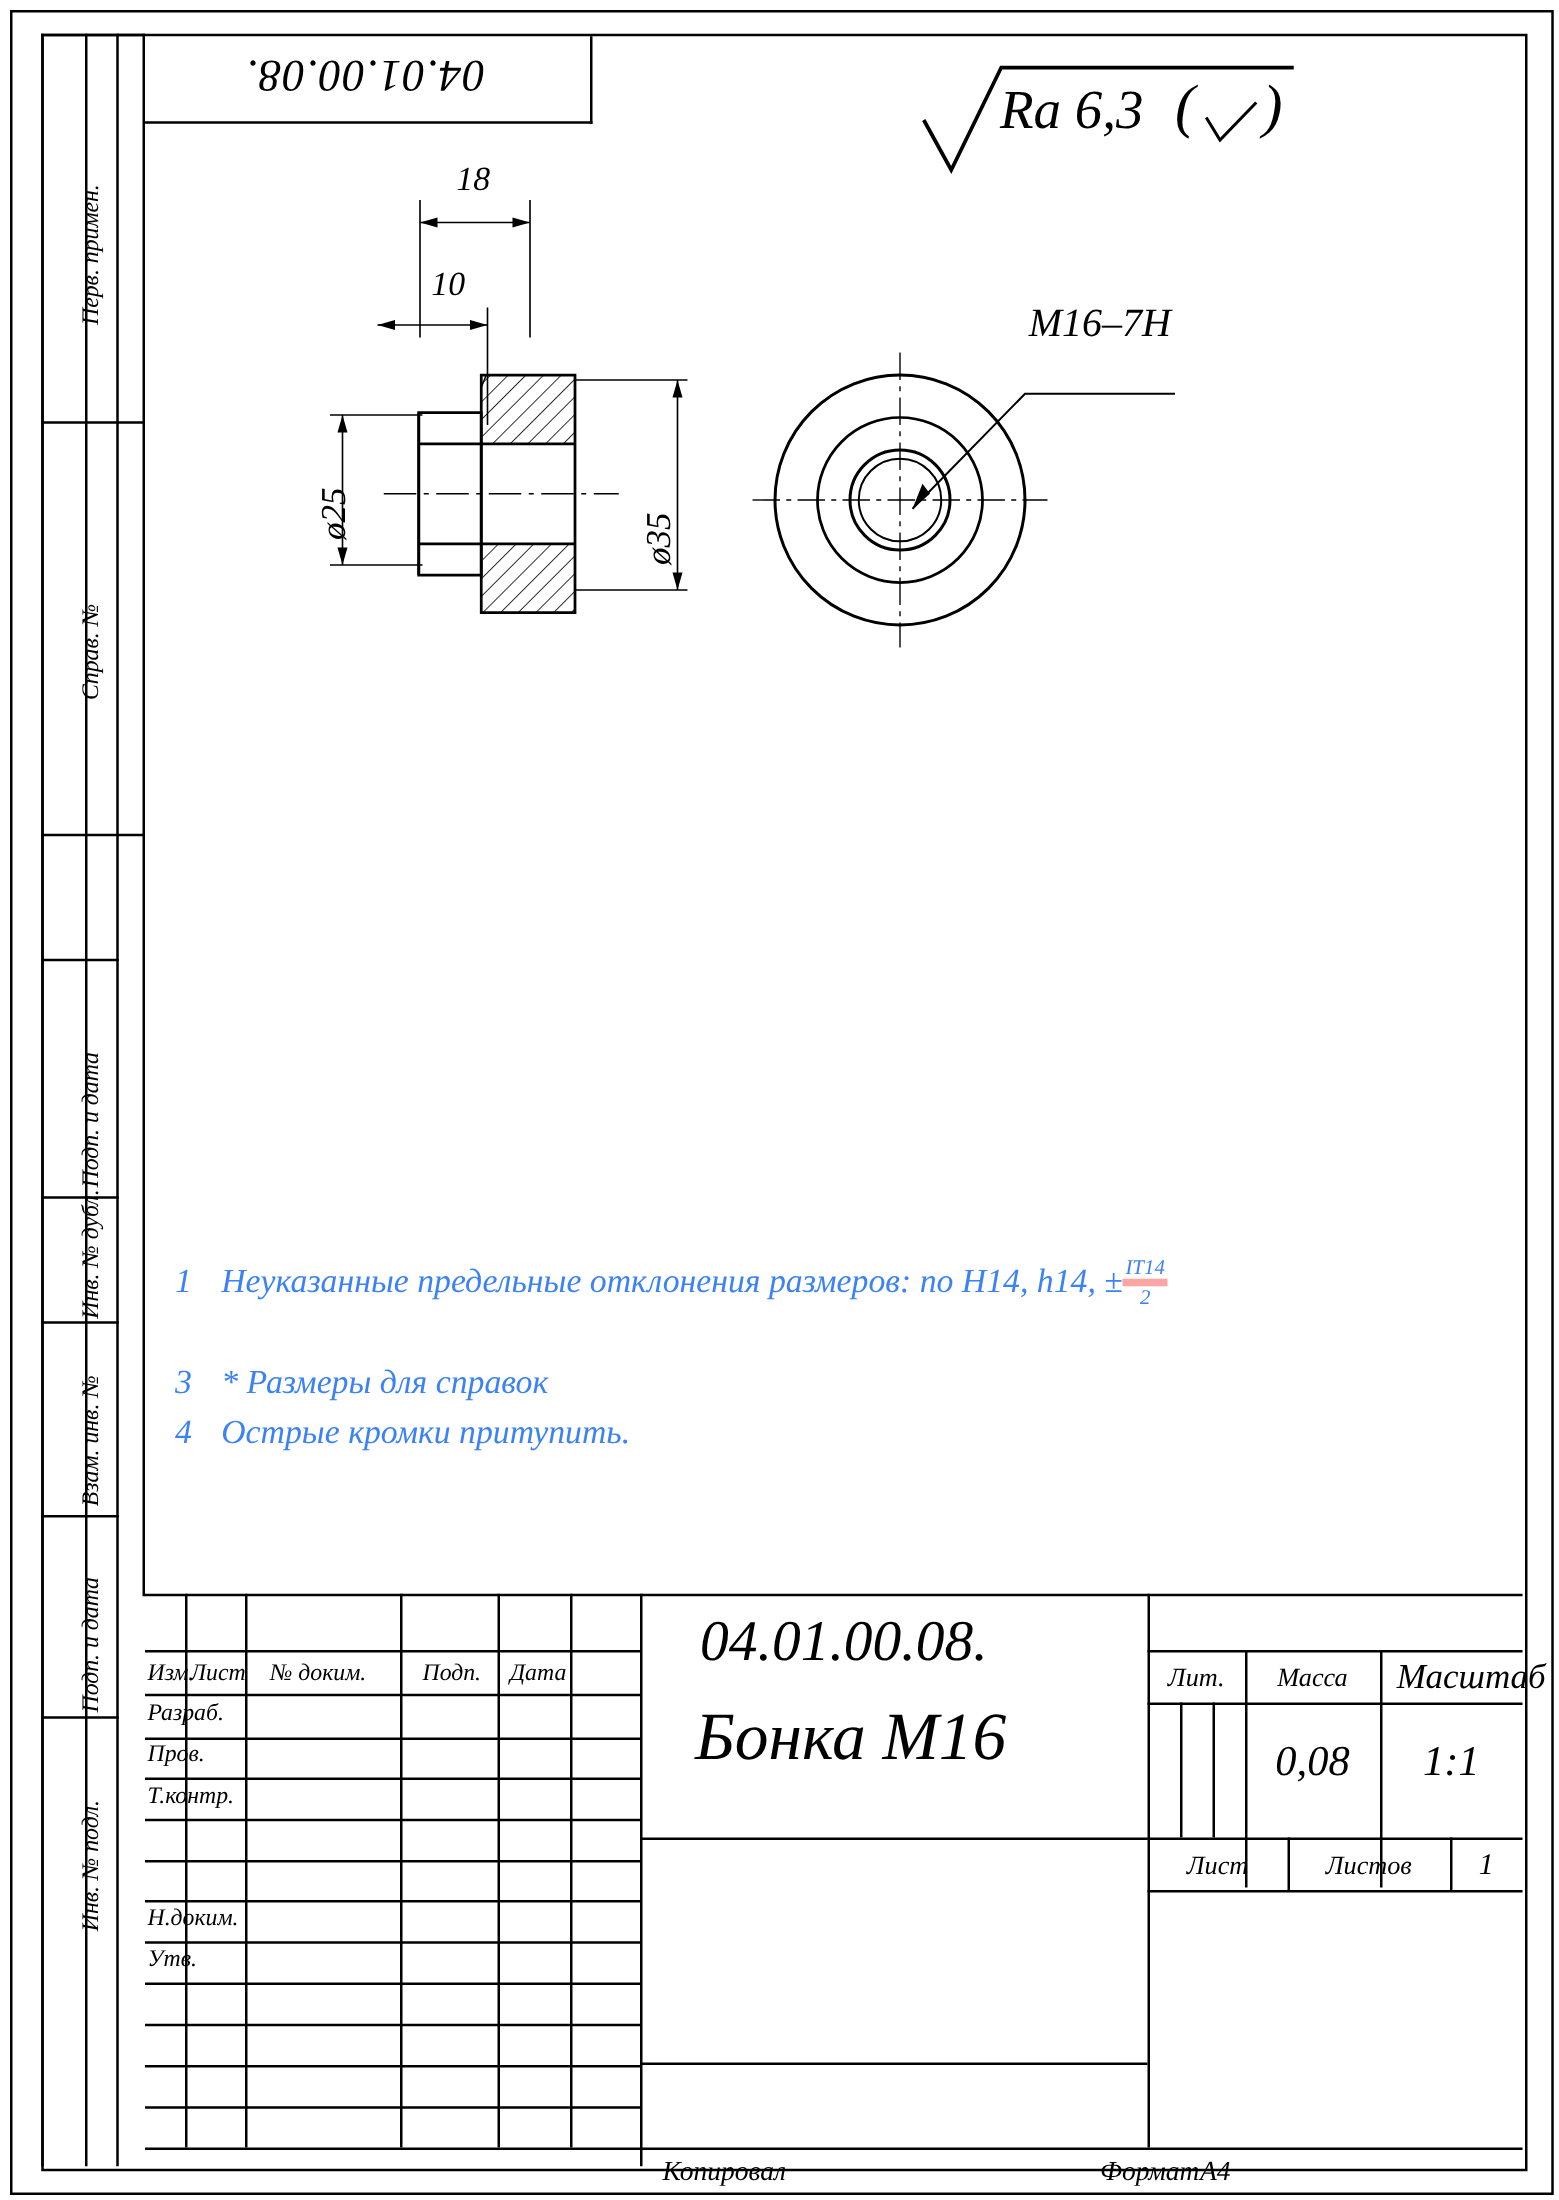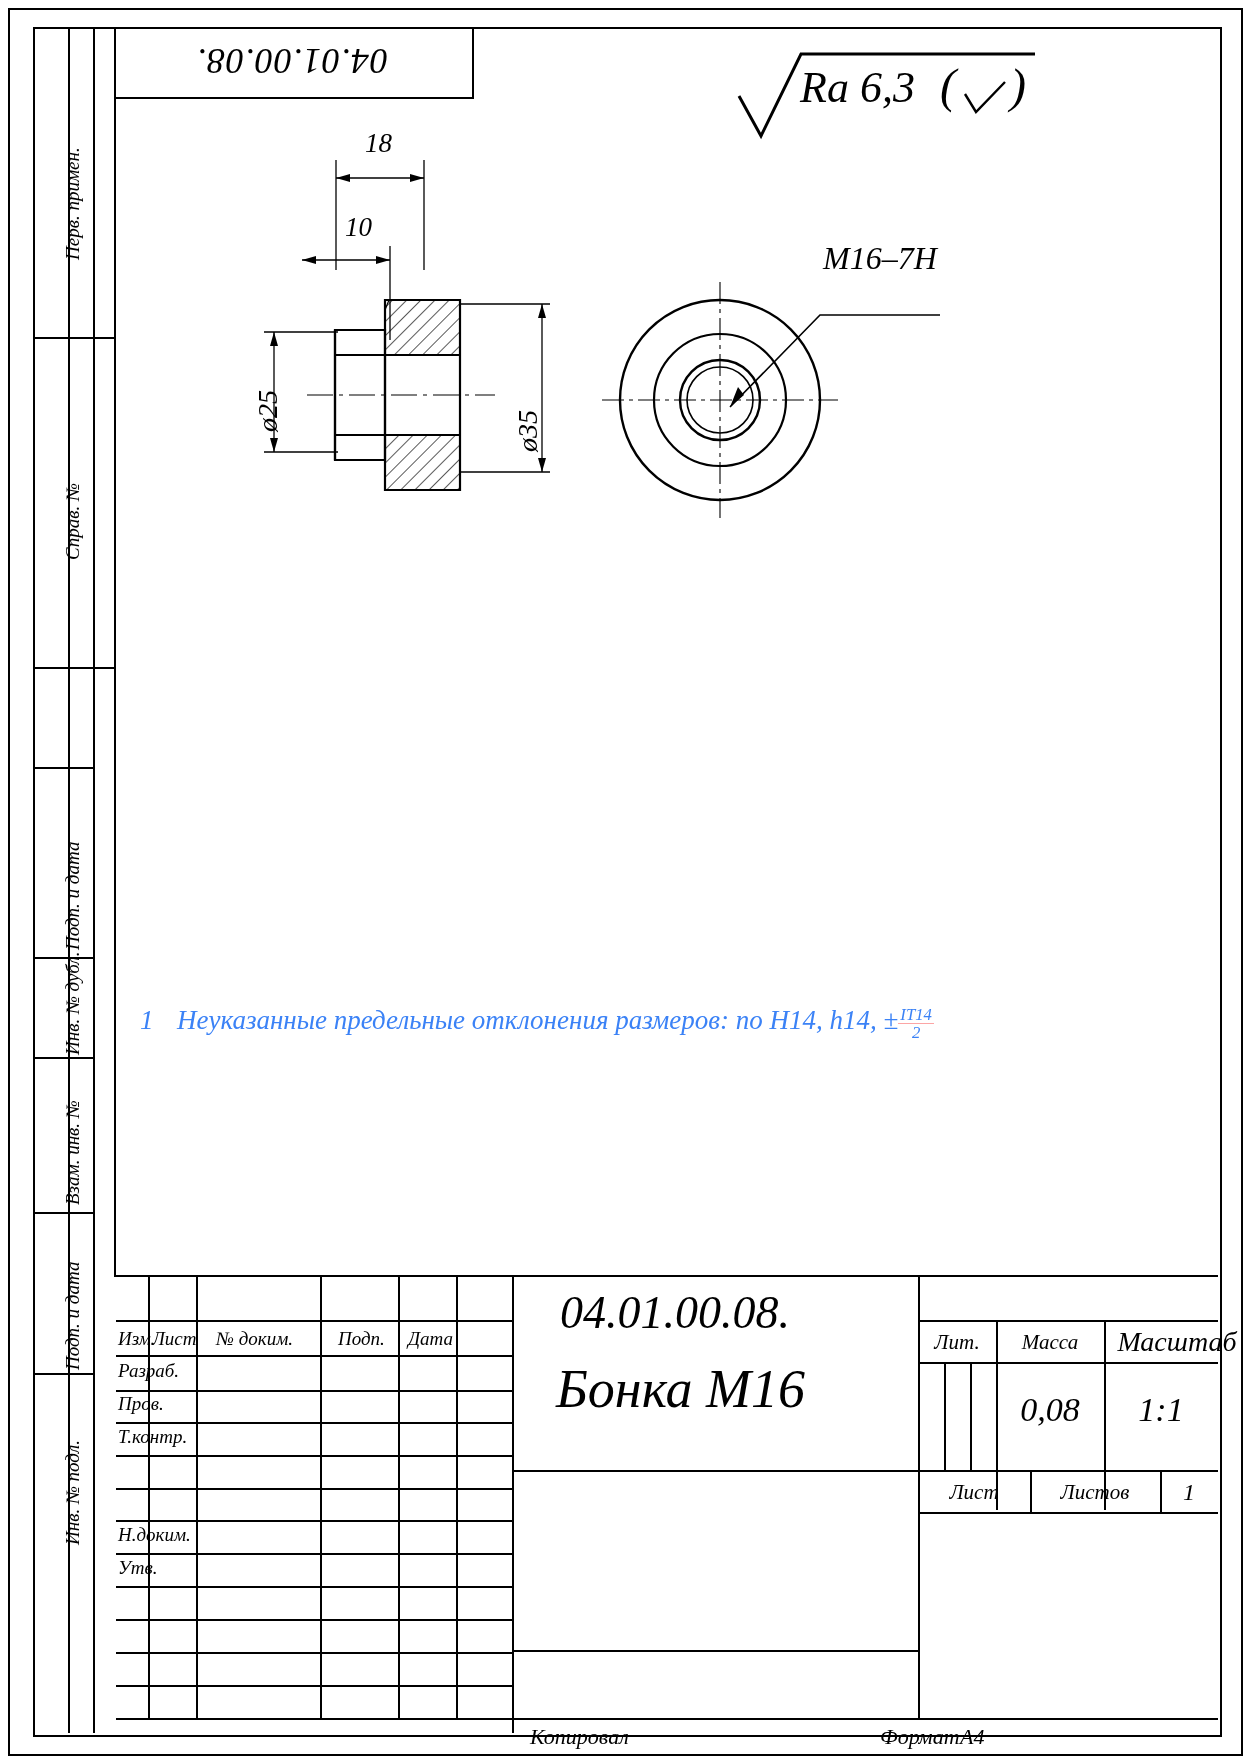--- a/index.html
+++ b/index.html
@@ -19,21 +19,21 @@
   
   #outer{left:8px;top:8px;width:1231px;height:1744px;border:2px solid #000;}
   #inner{left:33px;top:27px;width:1185px;height:1706px;border:2px solid #000;}
   .ctr{display:flex;align-items:center;justify-content:center;}
   
   svg{position:absolute;overflow:visible;}
   .hatch-a{fill:none;stroke:#000;stroke-width:1.2;}
   
   .note{position:absolute;font-style:italic;color:#3b82f6;white-space:nowrap;}
   .frac{display:inline-block;text-align:center;vertical-align:-0.55em;font-size:0.62em;line-height:1.05;}
-  .frac .num{display:block;border-bottom:1px solid #fca5a5;padding:0 2px;}
+  .frac .num{display:block;border-bottom:6px solid #fca5a5;padding:0 2px;}
   .frac .den{display:block;padding:0 2px;}
 </style>
 </head>
 <body>
 
 <div id="page">
 
   <div class="abs" id="outer"></div>
   <div class="abs" id="inner"></div>
 
@@ -169,20 +169,30 @@
       <path d="M10,122 L100,30 L220,30"></path>
     </g>
     <path d="M10,122 L24,110 L18,102 Z" fill="#000"></path>
   </svg>
   <div class="txt" style="left:823px;top:240px;font-size:32px;">M16–7H</div>
 
   <div class="note" style="left:140px;top:1005px;font-size:27px;">
     <span>1</span>
     <span style="display:inline-block;width:10px;"></span>
     <span>Неуказанные предельные отклонения размеров: по H14, h14, ±</span><span class="frac"><span class="num">IT14</span><span class="den">2</span></span>
+  </div>
+  <div class="note" style="left:140px;top:1090px;font-size:27px;">
+    <span>3</span>
+    <span style="display:inline-block;width:10px;"></span>
+    <span>*  Размеры для справок</span>
+  </div>
+  <div class="note" style="left:140px;top:1130px;font-size:27px;">
+    <span>4</span>
+    <span style="display:inline-block;width:10px;"></span>
+    <span>Острые кромки притупить.</span>
   </div>
 
   <div class="ln" style="left:116px;top:1275px;width:1102px;height:2px;"></div>
 
   <div class="ln" style="left:512px;top:1275px;width:2px;height:458px;"></div>
   <div class="txt ctr" style="left:560px;top:1282px;width:480px;height:60px;font-size:46px;justify-content:flex-start;">04.01.00.08.</div>
 
   <div class="ln" style="left:116px;top:1320px;width:396px;height:1.5px;"></div>
   <div class="ln" style="left:116px;top:1355px;width:396px;height:1.5px;"></div>
   <div class="ln" style="left:116px;top:1390px;width:396px;height:1.5px;"></div>

